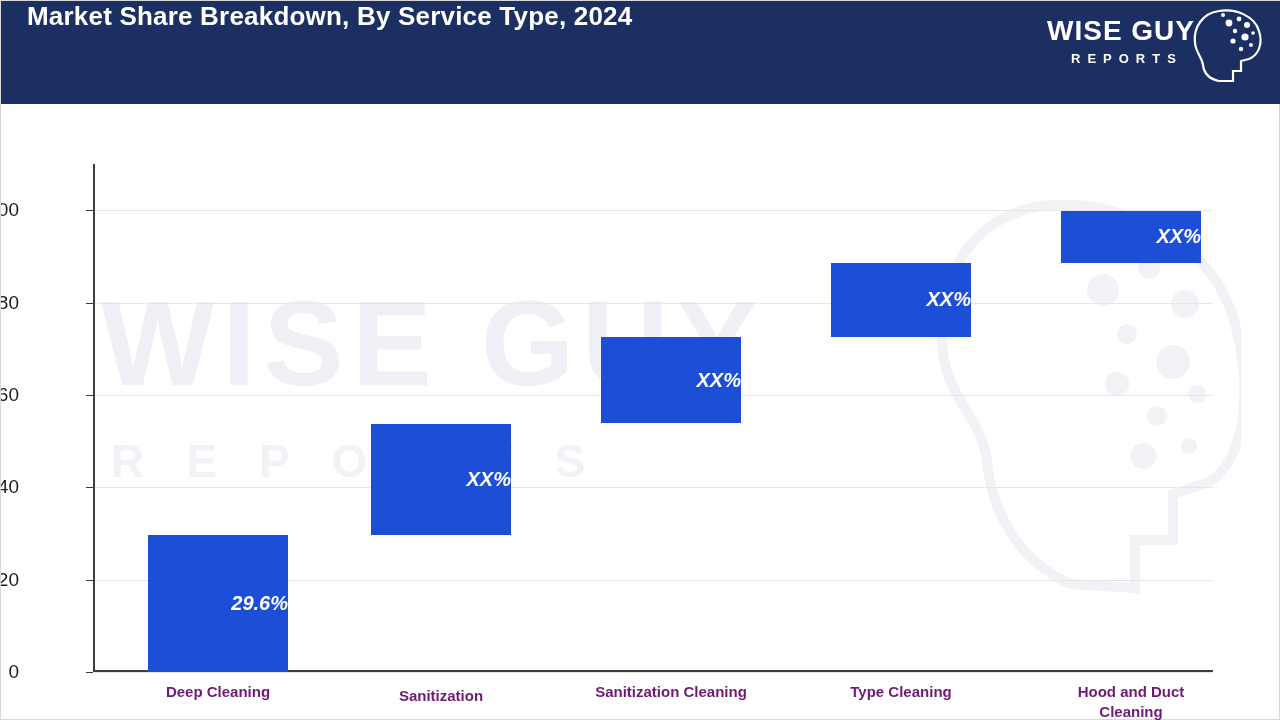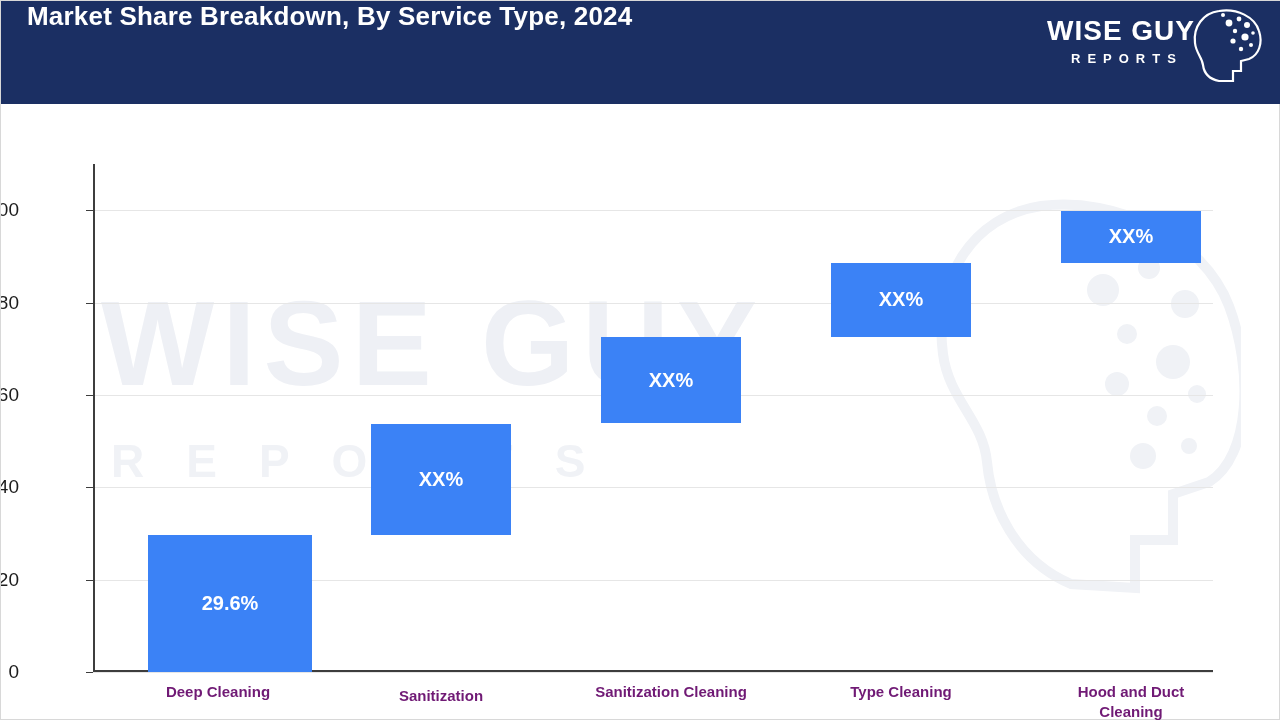--- a/index.html
+++ b/index.html
@@ -148,24 +148,25 @@
   }
   .tick-mark {
     position: absolute;
     left: -7px;
     width: 7px;
     height: 1px;
     background: #3d3d3d;
   }
   .bar {
     position: absolute;
-    background: #3b82f6;
+    background: #1d4ed8;
     display: flex;
     align-items: center;
-    justify-content: center;
+    justify-content: flex-end;
+    font-style: italic;
   }
   .bar-label {
     color: #ffffff;
     font-size: 20px;
     font-weight: bold;
     white-space: nowrap;
   }
   .cat-label {
     position: absolute;
     text-align: center;
@@ -240,21 +241,21 @@
       <div class="tick-label" style="top:138.5px;">80</div>
       <div class="tick-label" style="top:46.2px;">100</div>
 
       <div class="tick-mark" style="top:508px;"></div>
       <div class="tick-mark" style="top:415.6px;"></div>
       <div class="tick-mark" style="top:323.3px;"></div>
       <div class="tick-mark" style="top:230.9px;"></div>
       <div class="tick-mark" style="top:138.5px;"></div>
       <div class="tick-mark" style="top:46.2px;"></div>
 
-      <div class="bar" style="left:55px; width:164px; top:371.3px; height:136.7px;">
+      <div class="bar" style="left:55px; width:140px; top:371.3px; height:136.7px;">
         <span class="bar-label">29.6%</span>
       </div>
       <div class="bar" style="left:278px; width:140px; top:259.5px; height:111.8px;">
         <span class="bar-label">XX%</span>
       </div>
       <div class="bar" style="left:508px; width:140px; top:172.7px; height:86.8px;">
         <span class="bar-label">XX%</span>
       </div>
       <div class="bar" style="left:738px; width:140px; top:98.8px; height:73.9px;">
         <span class="bar-label">XX%</span>

